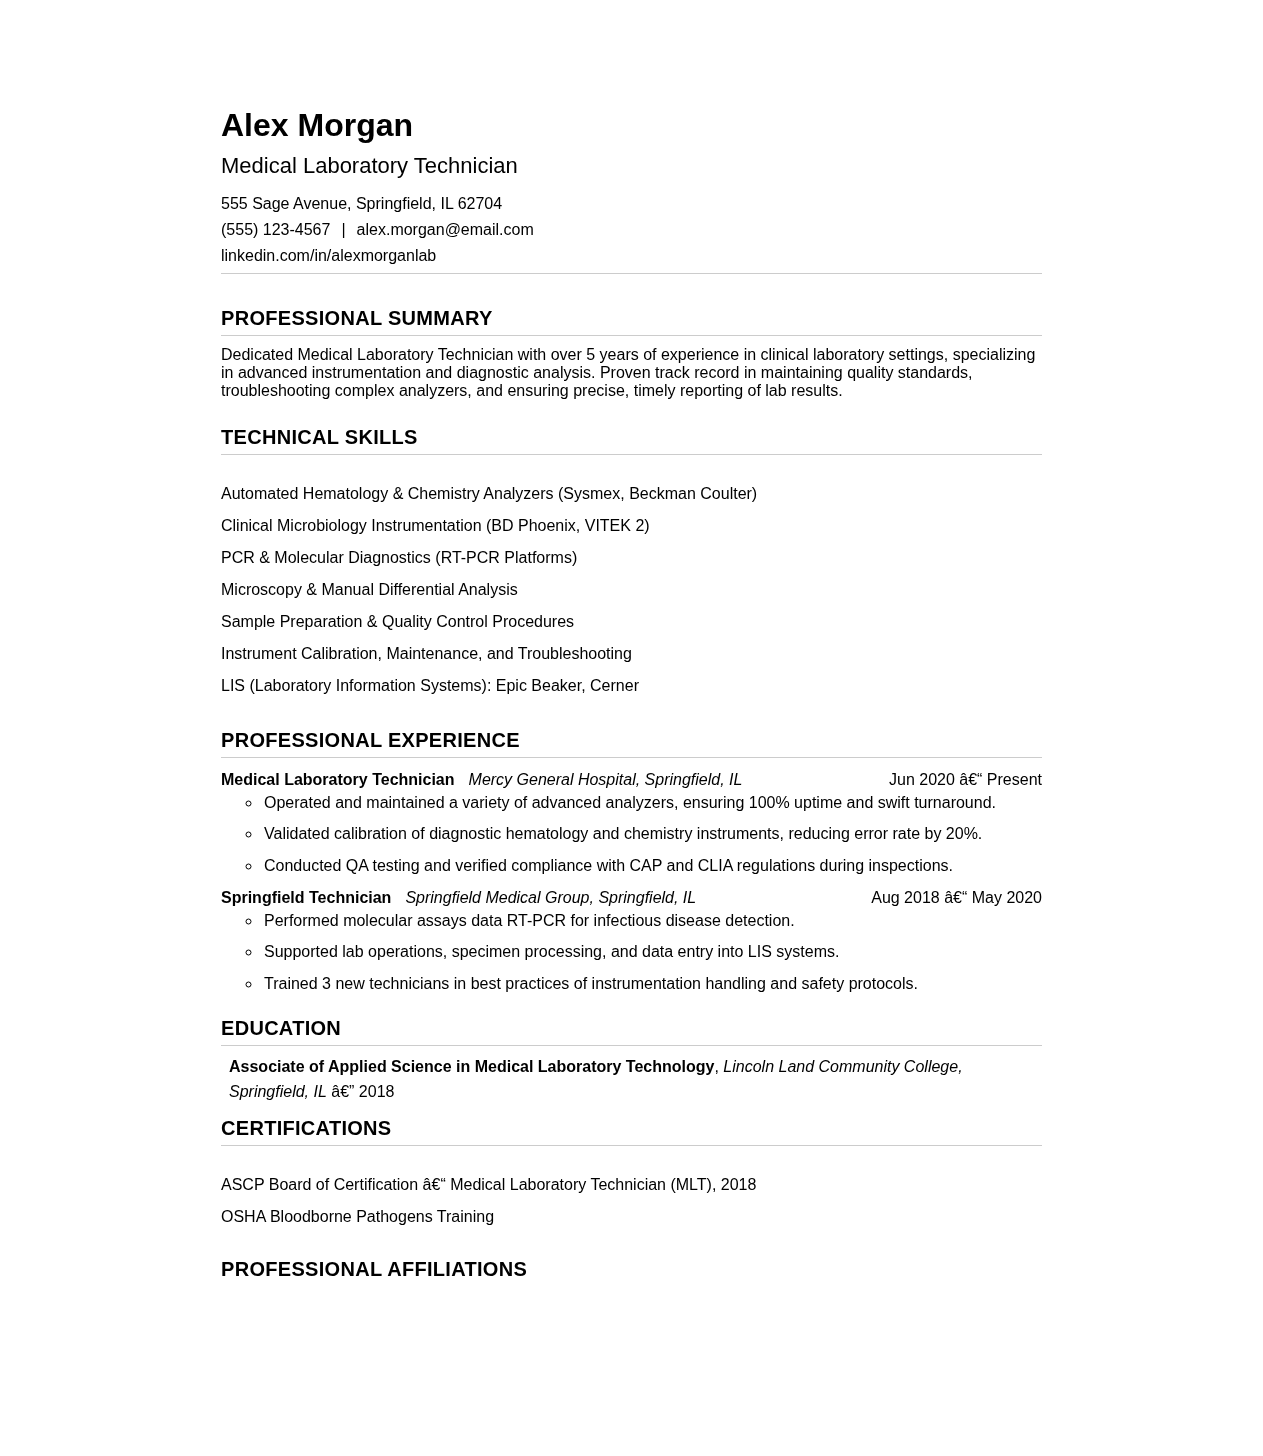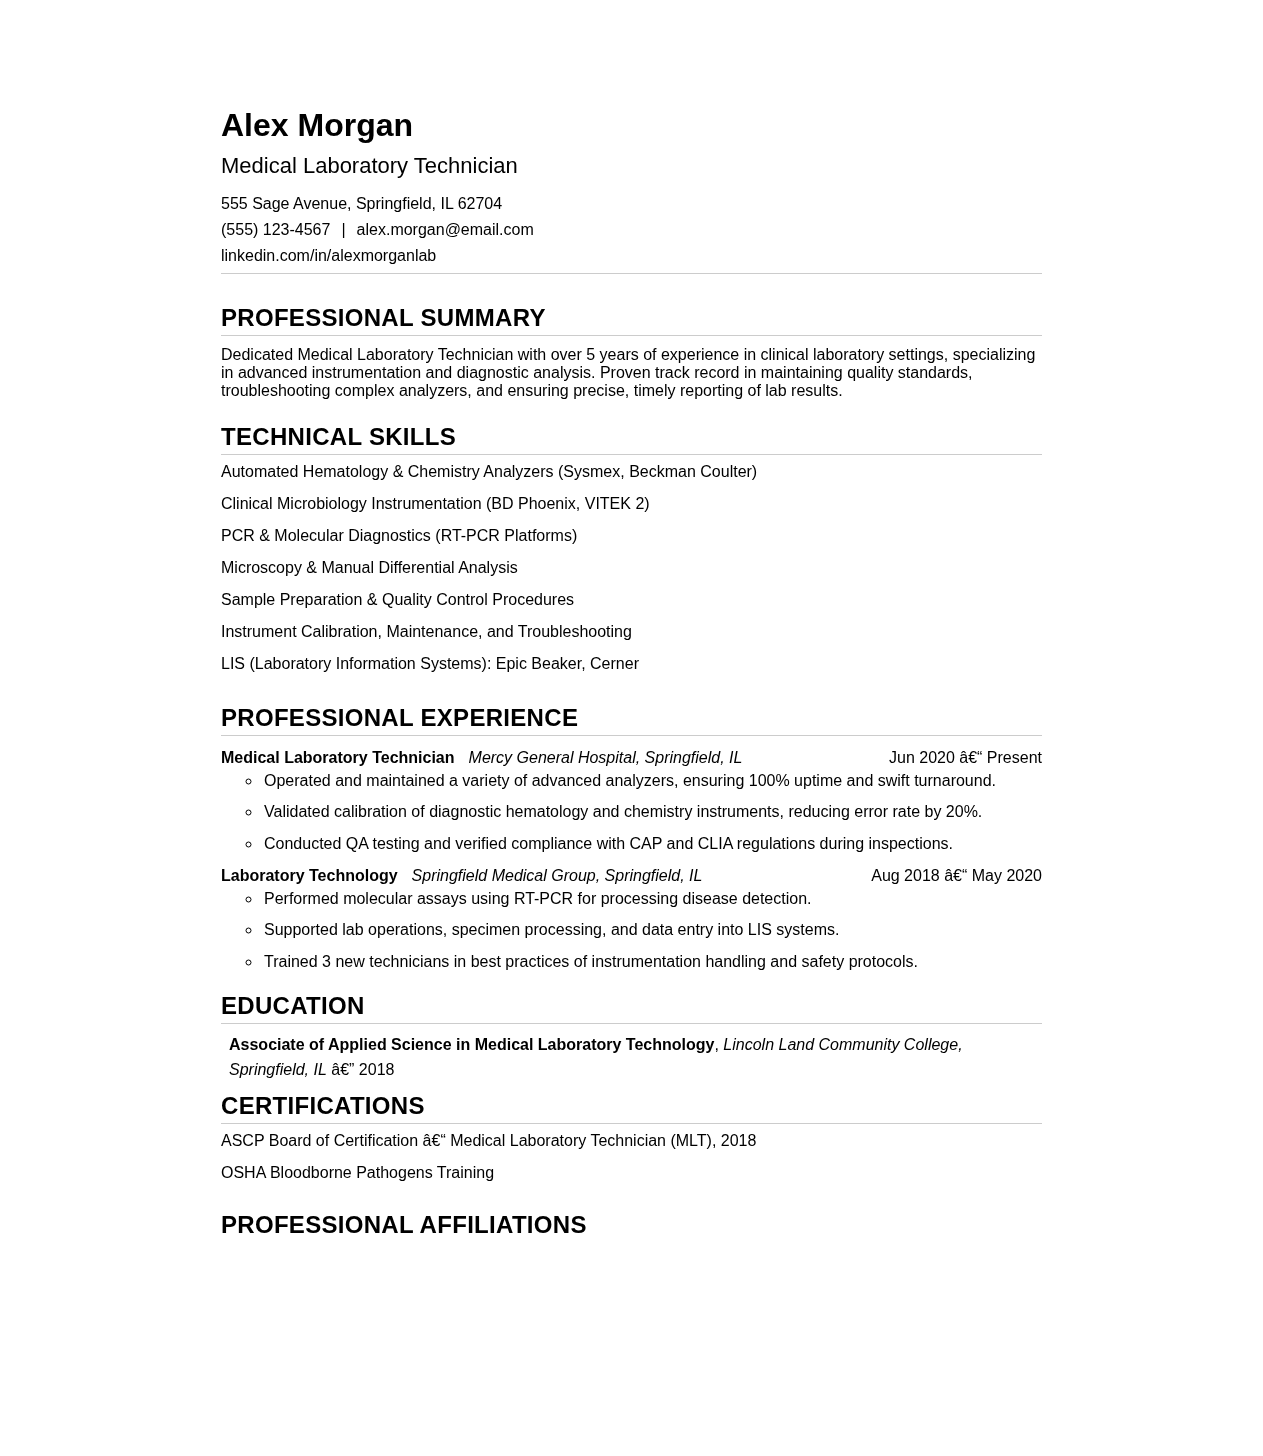--- a/index.html
+++ b/index.html
@@ -33,36 +33,36 @@
   .contact { margin-top: 16px; }
   .contact p { margin: 0 0 8px 0; }
   .sep { margin: 0 11px; }
   hr.top-rule {
     border: none;
     border-top: 1px solid #cccccc;
     margin: 8px 0 0 0;
     height: 0;
   }
   h2 {
-    font-size: 24px;
+    font-size: 20px;
     font-weight: bold;
     letter-spacing: 0.3px;
     margin: 0;
     padding-bottom: 5px;
     border-bottom: 1px solid #cccccc;
     line-height: 24px;
   }
   .sec-summary h2       { margin-top: 32px; }
   .sec-skills h2        { margin-top: 25px; }
   .sec-experience h2    { margin-top: 33px; }
   .sec-education h2     { margin-top: 23px; }
   .sec-certifications h2{ margin-top: 12px; }
   .sec-affiliations h2  { margin-top: 31px; border-bottom: none; }
   .summary-text { margin: 10px 0 0 0; }
-  .flat-list { margin-top: 8px; }
+  .flat-list { margin-top: 30px; }
   .flat-list p { margin: 0 0 14px 0; }
   .job-header {
     display: flex;
     align-items: baseline;
     margin-top: 13px;
   }
   .job-header.second { margin-top: 1px; }
   .job-title { font-weight: bold; }
   .job-company { font-style: italic; margin-left: 14px; text-align: center; }
   .job-dates { margin-left: auto; }
@@ -118,26 +118,26 @@
       <span class="job-company">Mercy General Hospital, Springfield, IL</span>
       <span class="job-dates">Jun 2020 â€“ Present</span>
     </div>
     <ul class="bullets">
       <li>Operated and maintained a variety of advanced analyzers, ensuring 100% uptime and swift turnaround.</li>
       <li>Validated calibration of diagnostic hematology and chemistry instruments, reducing error rate by 20%.</li>
       <li>Conducted QA testing and verified compliance with CAP and CLIA regulations during inspections.</li>
     </ul>
 
     <div class="job-header second">
-      <span class="job-title">Laboratory Technology</span>
+      <span class="job-title">Springfield Technician</span>
       <span class="job-company">Springfield Medical Group, Springfield, IL</span>
       <span class="job-dates">Aug 2018 â€“ May 2020</span>
     </div>
     <ul class="bullets">
-      <li>Performed molecular assays using RT-PCR for processing disease detection.</li>
+      <li>Performed molecular assays data RT-PCR for infectious disease detection.</li>
       <li>Supported lab operations, specimen processing, and data entry into LIS systems.</li>
       <li>Trained 3 new technicians in best practices of instrumentation handling and safety protocols.</li>
     </ul>
   </section>
 
   <section class="sec-education">
     <h2>EDUCATION</h2>
     <p class="edu-line"><span class="edu-degree">Associate of Applied Science in Medical Laboratory Technology</span><span>, </span><span class="edu-school">Lincoln Land Community College, Springfield, IL</span><span> â€” 2018</span></p>
   </section>
 

